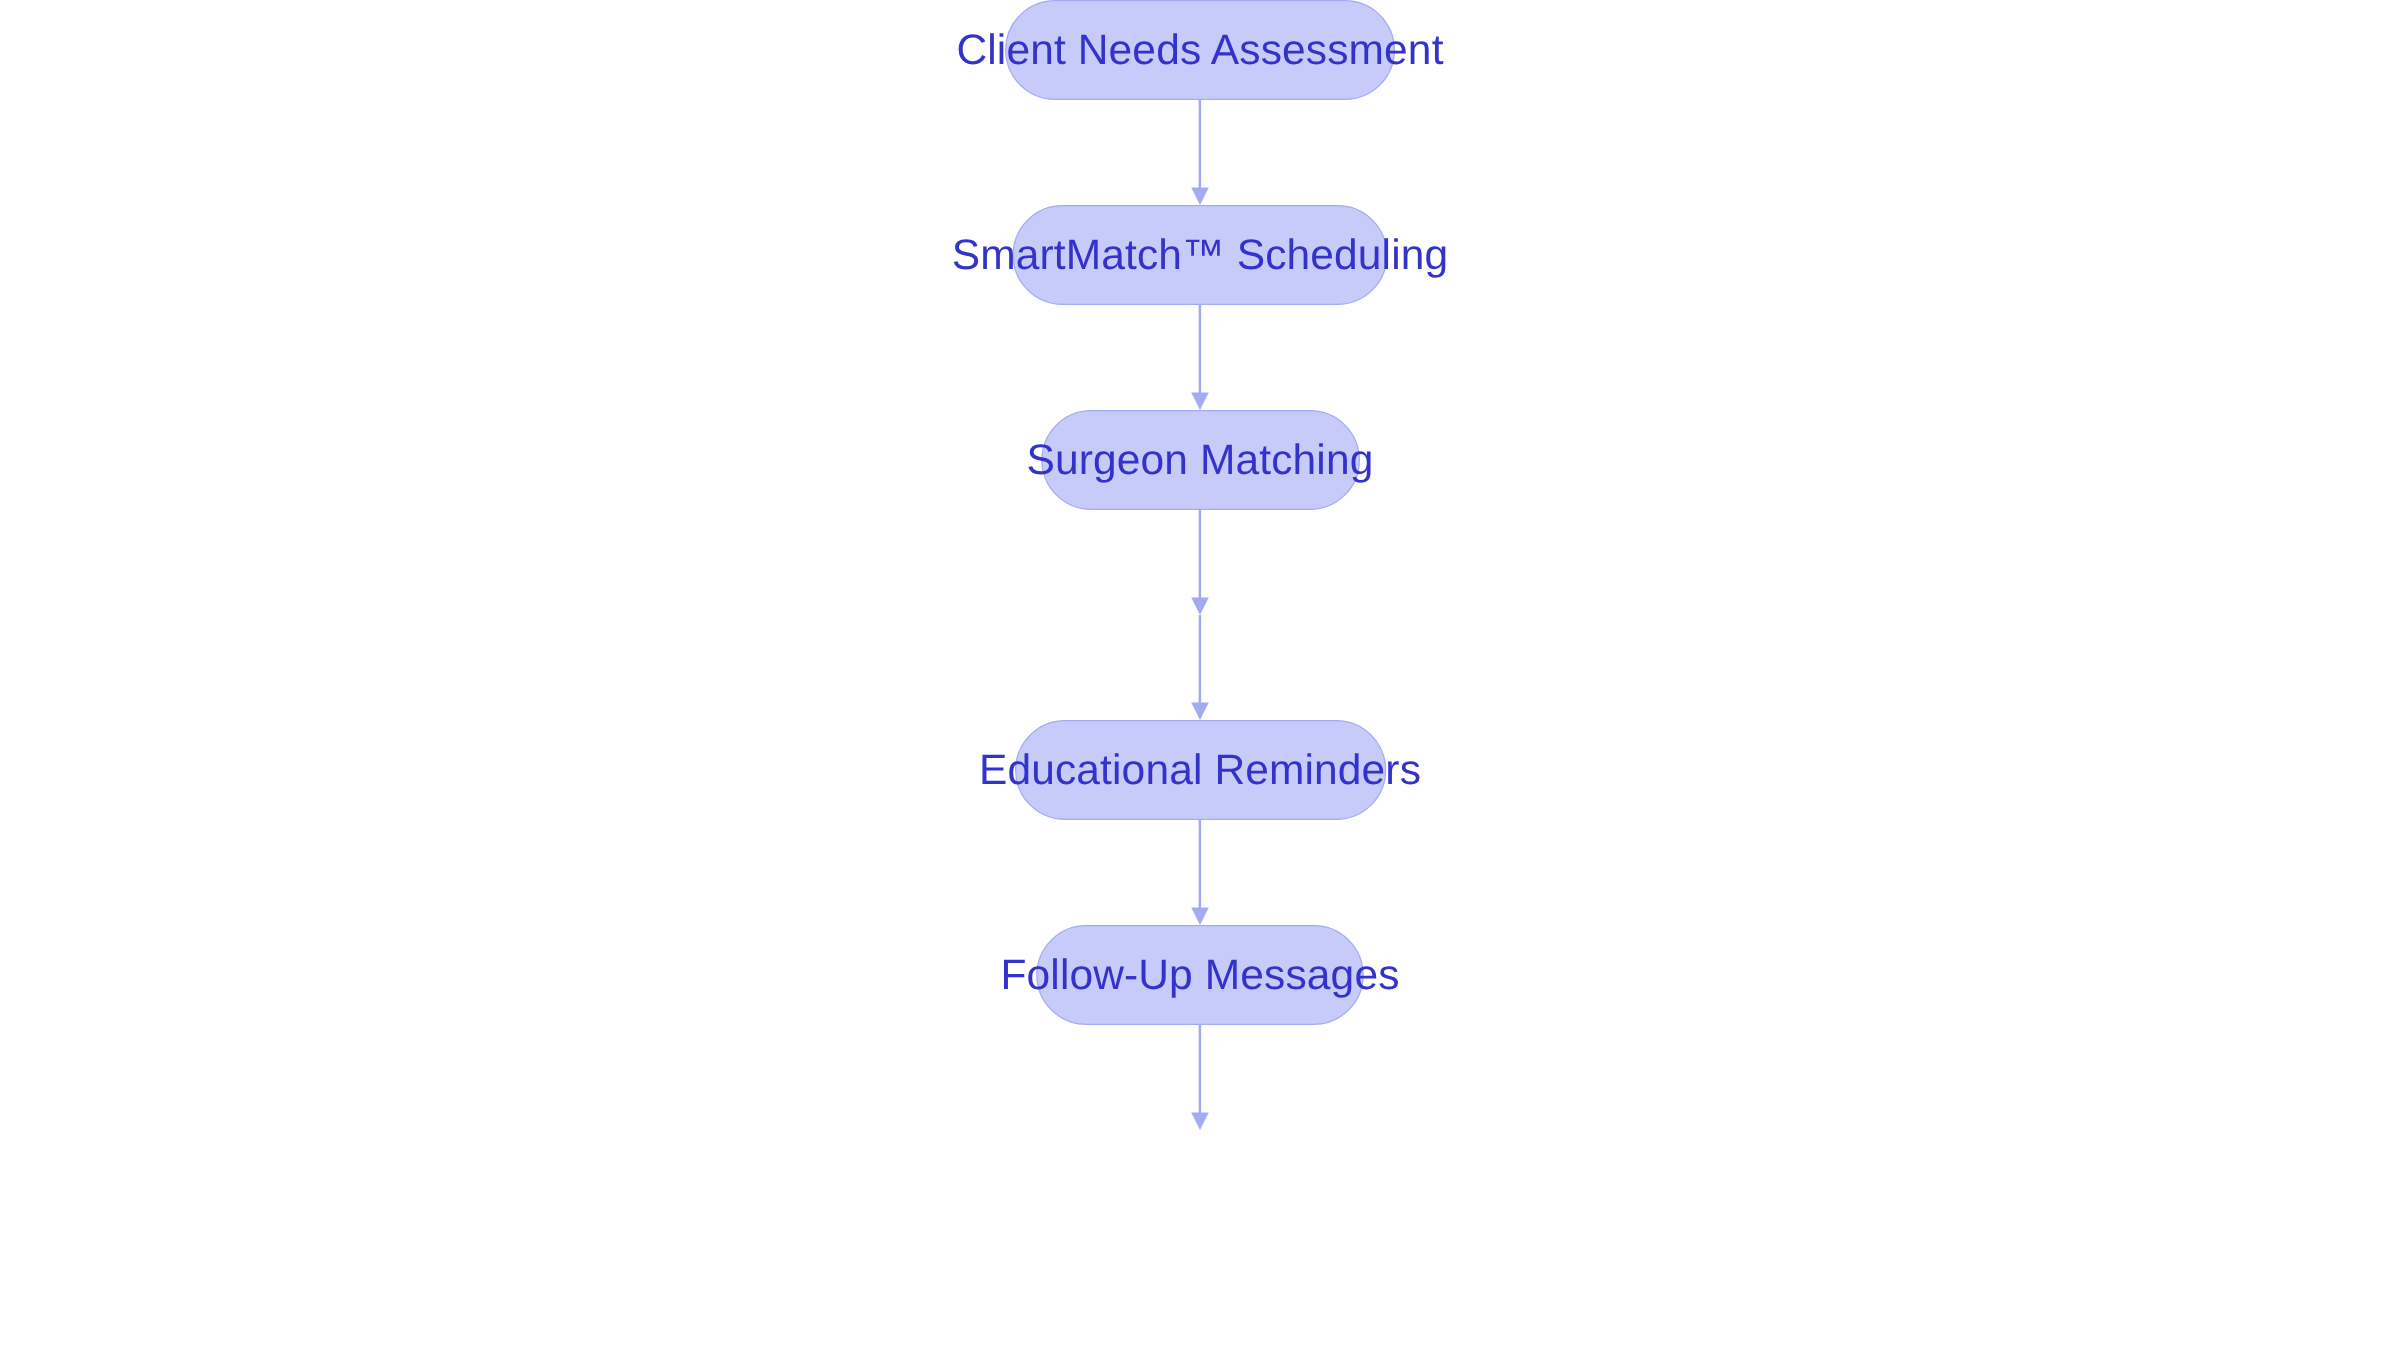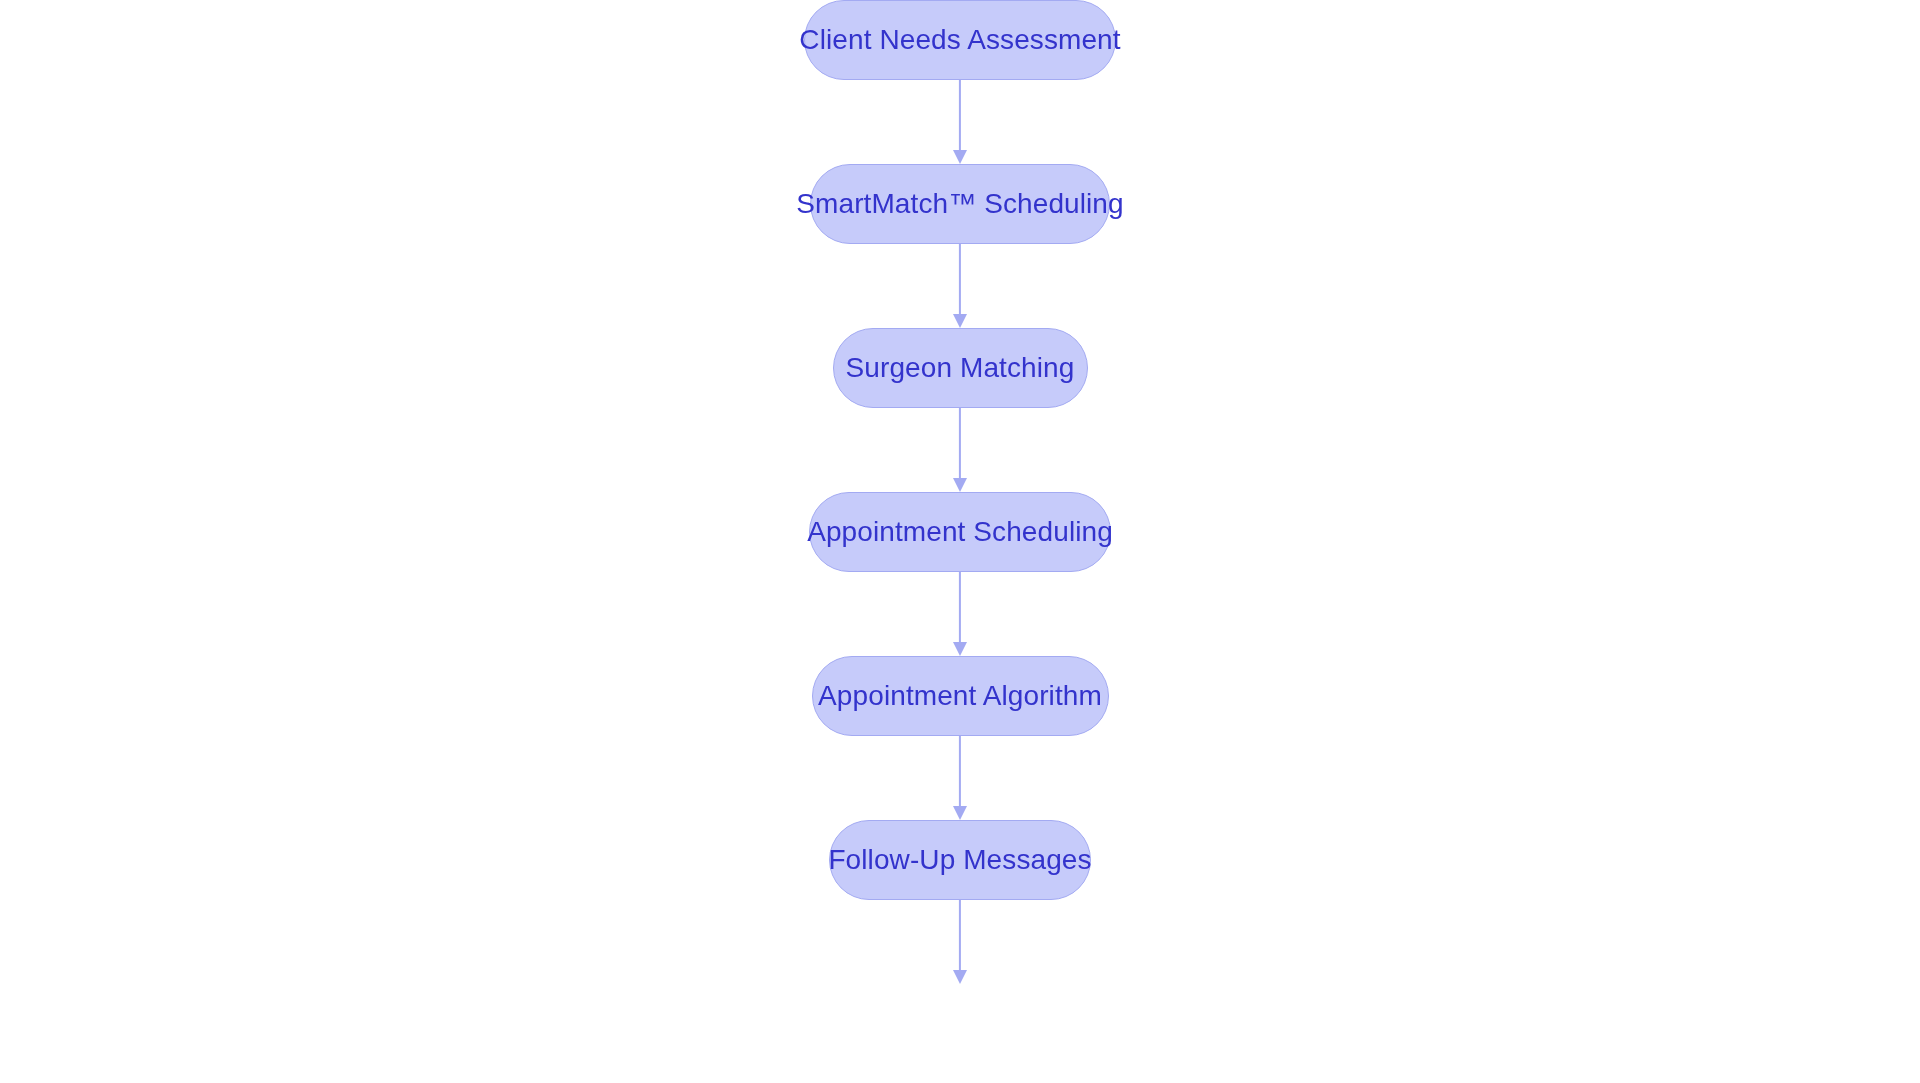--- a/index.html
+++ b/index.html
@@ -40,21 +40,21 @@
     background: #c6cbfa;
     border: 1.6px solid #a3aaf2;
     display: flex;
     align-items: center;
     justify-content: center;
     flex: 0 0 auto;
   }
 
   .flow-node-label {
     color: #3333cc;
-    font-size: 28px;
+    font-size: 34px;
     font-weight: 400;
     line-height: 1;
     letter-spacing: 0.1px;
     white-space: nowrap;
     font-family: "Liberation Sans", "DejaVu Sans", sans-serif;
   }
 
   .flow-connector {
     position: relative;
     width: 22px;
@@ -110,31 +110,28 @@
 
     <div class="flow-node" style="width:255px;text-align:center;">
       <span class="flow-node-label">Surgeon Matching</span>
     </div>
 
     <div class="flow-connector">
       <div class="conn-line"></div>
       <div class="conn-head"></div>
     </div>
 
-    <div class="flow-node" style="width:302px;">
-      <span class="flow-node-label">Appointment Scheduling</span>
-    </div>
 
     <div class="flow-connector">
       <div class="conn-line"></div>
       <div class="conn-head"></div>
     </div>
 
     <div class="flow-node" style="width:297px;">
-      <span class="flow-node-label">Appointment Algorithm</span>
+      <span class="flow-node-label">Educational Reminders</span>
     </div>
 
     <div class="flow-connector">
       <div class="conn-line"></div>
       <div class="conn-head"></div>
     </div>
 
     <div class="flow-node" style="width:262px;">
       <span class="flow-node-label">Follow-Up Messages</span>
     </div>

